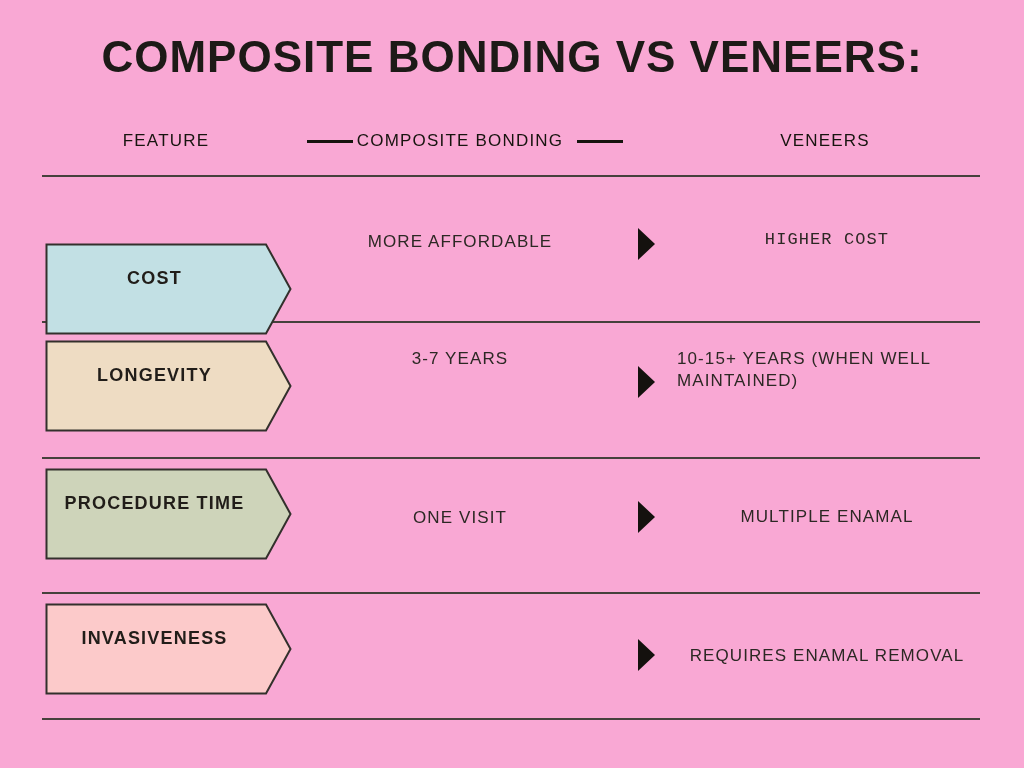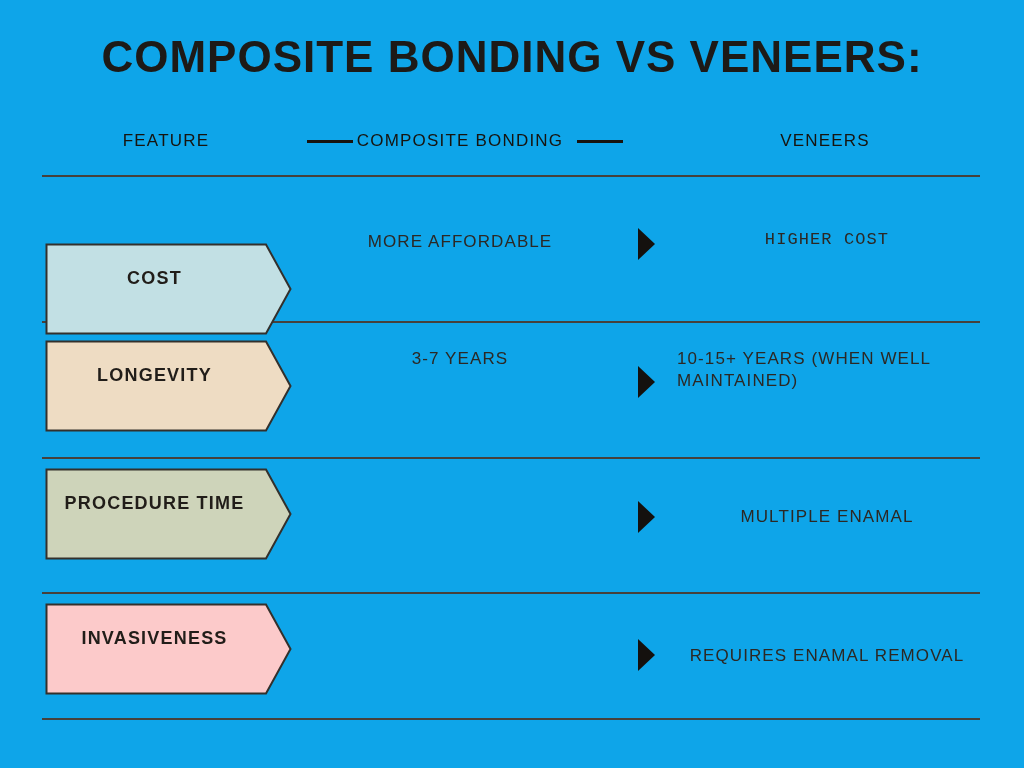--- a/index.html
+++ b/index.html
@@ -1,18 +1,18 @@
 <!DOCTYPE html>
 <html><head>
 <meta charset="utf-8">
 <style>
   html,body { margin:0; padding:0; background:#faf4ec; }
   .canvas {
     position:relative; width:1024px; height:768px;
-    background:#0ea5e9; overflow:hidden;
+    background:#f9a8d4; overflow:hidden;
     font-family:"Liberation Sans", sans-serif;
     color:#26211d;
   }
   .title {
     position:absolute; top:32px; left:0; width:1024px;
     text-align:center; font-size:44px; font-weight:800;
     letter-spacing:1px; color:#1d1a17; white-space:nowrap;
   }
   .hdr {
     position:absolute; top:128px; height:26px;
@@ -93,20 +93,21 @@
   <div class="cell cell-bonding" style="top:339px;height:40px;">3-7 YEARS</div>
   <div class="tri" style="top:366px;"></div>
   <div class="cell cell-veneers" style="top:347px;height:46px;">10-15+ YEARS (WHEN WELL MAINTAINED)</div>
 
   <div class="feature-arrow" style="top:468px;">
     <svg viewBox="0 0 247 92">
       <path d="M1.5,1.5 L221,1.5 L245.5,46 L221,90.5 L1.5,90.5 Z" stroke="#33302c" stroke-width="2" fill="#ced4ba"></path>
     </svg>
     <span class="arrow-label">PROCEDURE TIME</span>
   </div>
+  <div class="cell cell-bonding" style="top:498px;height:40px;">ONE VISIT</div>
   <div class="tri" style="top:501px;"></div>
   <div class="cell cell-veneers" style="top:497px;height:40px;">MULTIPLE ENAMAL</div>
 
   <div class="feature-arrow" style="top:603px;">
     <svg viewBox="0 0 247 92">
       <path d="M1.5,1.5 L221,1.5 L245.5,46 L221,90.5 L1.5,90.5 Z" stroke="#33302c" stroke-width="2" fill="#fccaca"></path>
     </svg>
     <span class="arrow-label">INVASIVENESS</span>
   </div>
   <div class="tri" style="top:639px;"></div>

